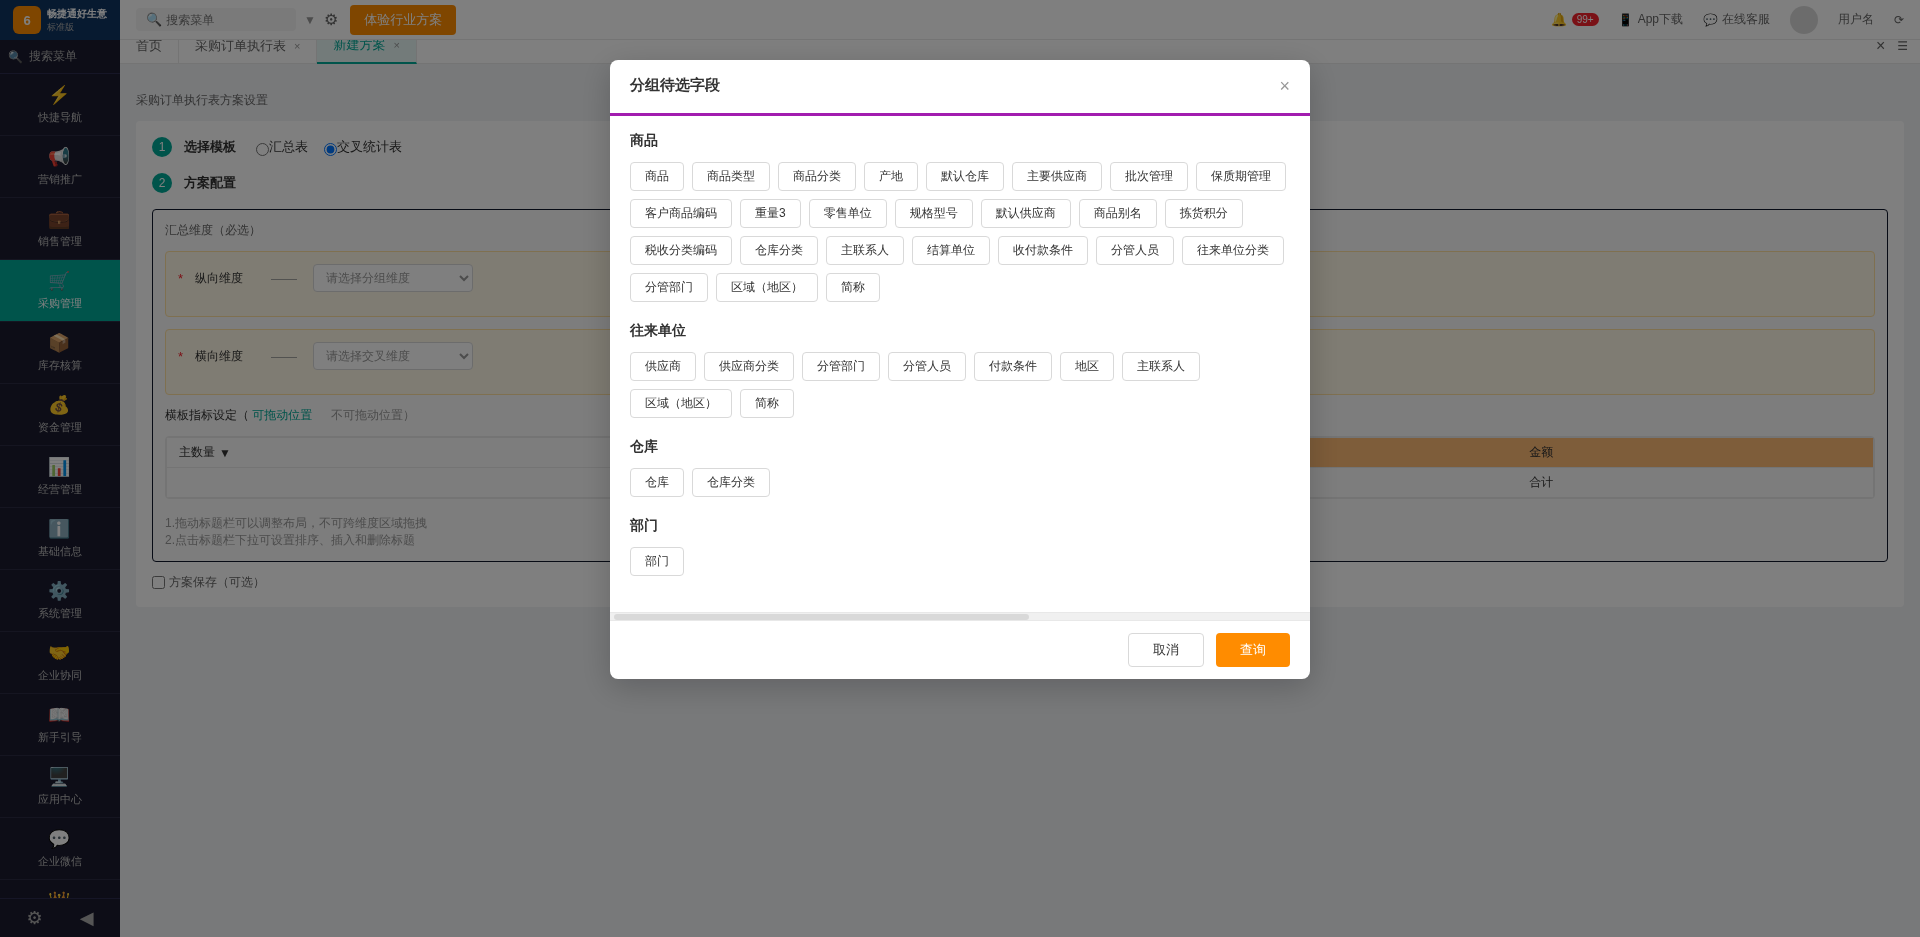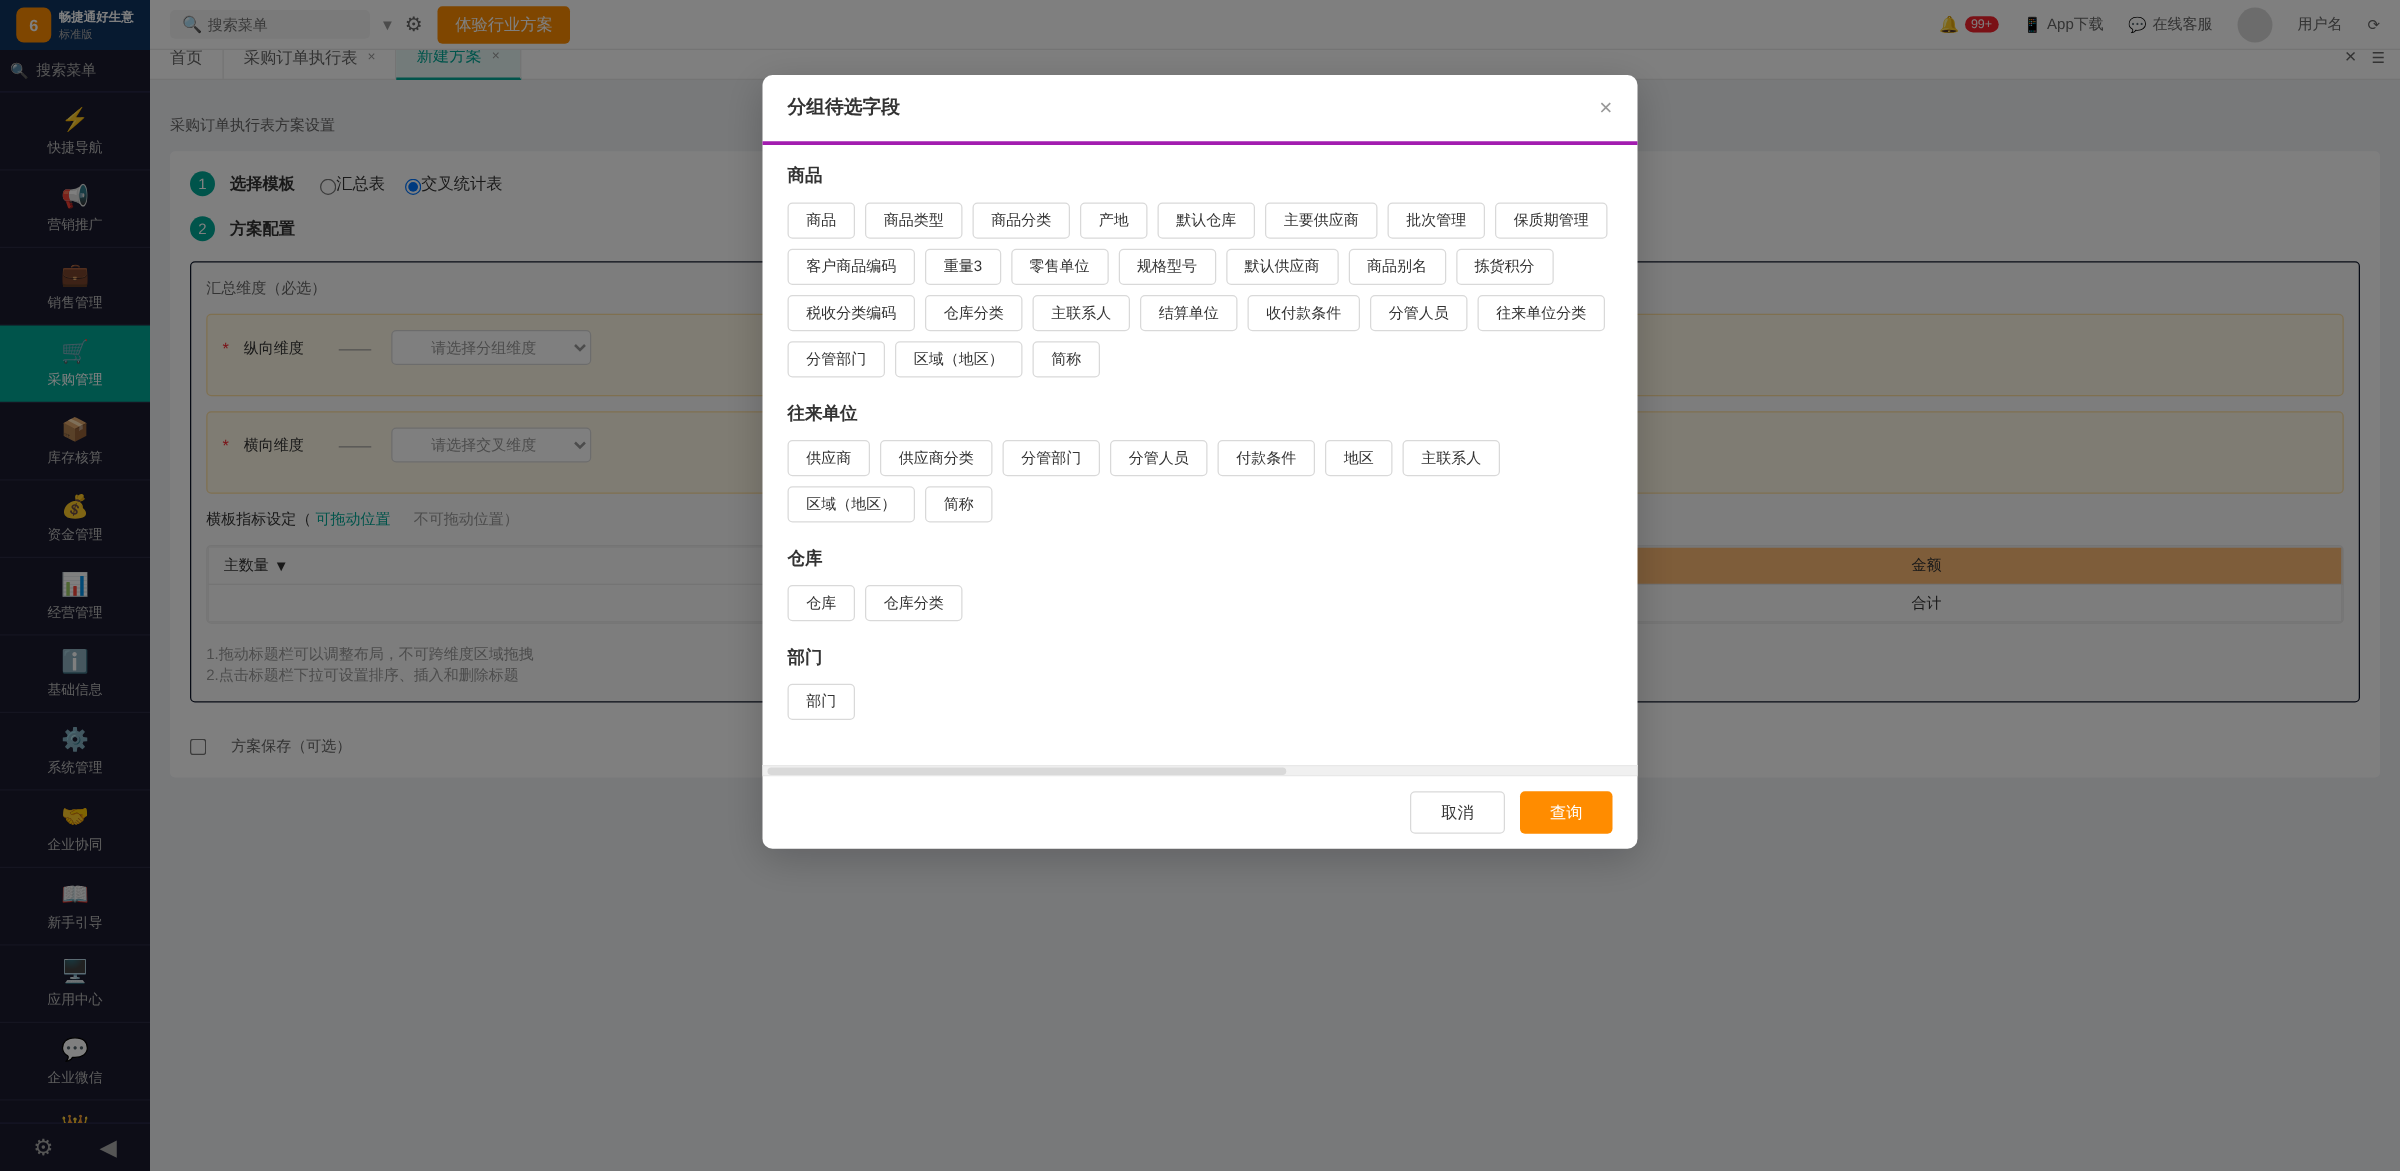--- a/index.html
+++ b/index.html
@@ -178,21 +178,20 @@
     .config-label { font-size: 12px; color: #666; min-width: 80px; }
     .dim-select {
       height: 28px;
       border: 1px solid #d9d9d9;
       border-radius: 4px;
       padding: 0 8px;
       font-size: 12px;
       color: #999;
       background: #fff;
       min-width: 160px;
-      text-align: center;
     }
 
     
     .overlay {
       position: fixed;
       top: 0; left: 0; right: 0; bottom: 0;
       background: rgba(0,0,0,0.5);
       z-index: 200;
       display: flex;
       align-items: flex-start;
@@ -504,21 +503,21 @@
           </tbody>
         </table>
       </div>
 
       <div style="font-size:12px;color:#999;">
         <div>1.拖动标题栏可以调整布局，不可跨维度区域拖拽</div>
         <div>2.点击标题栏下拉可设置排序、插入和删除标题</div>
       </div>
     </div>
 
-    <div style="display:flex;align-items:center;gap:20px;margin-top:27px;">
+    <div style="display:flex;align-items:center;gap:4px;margin-top:12px;">
       <input type="checkbox" style="">
       <span style="font-size:12px;color:#666;">方案保存（可选）</span>
     </div>
   </div>
 </div>
 
 <div class="overlay">
   <div class="modal">
     <div class="modal-header">
       <span class="modal-title">分组待选字段</span>

